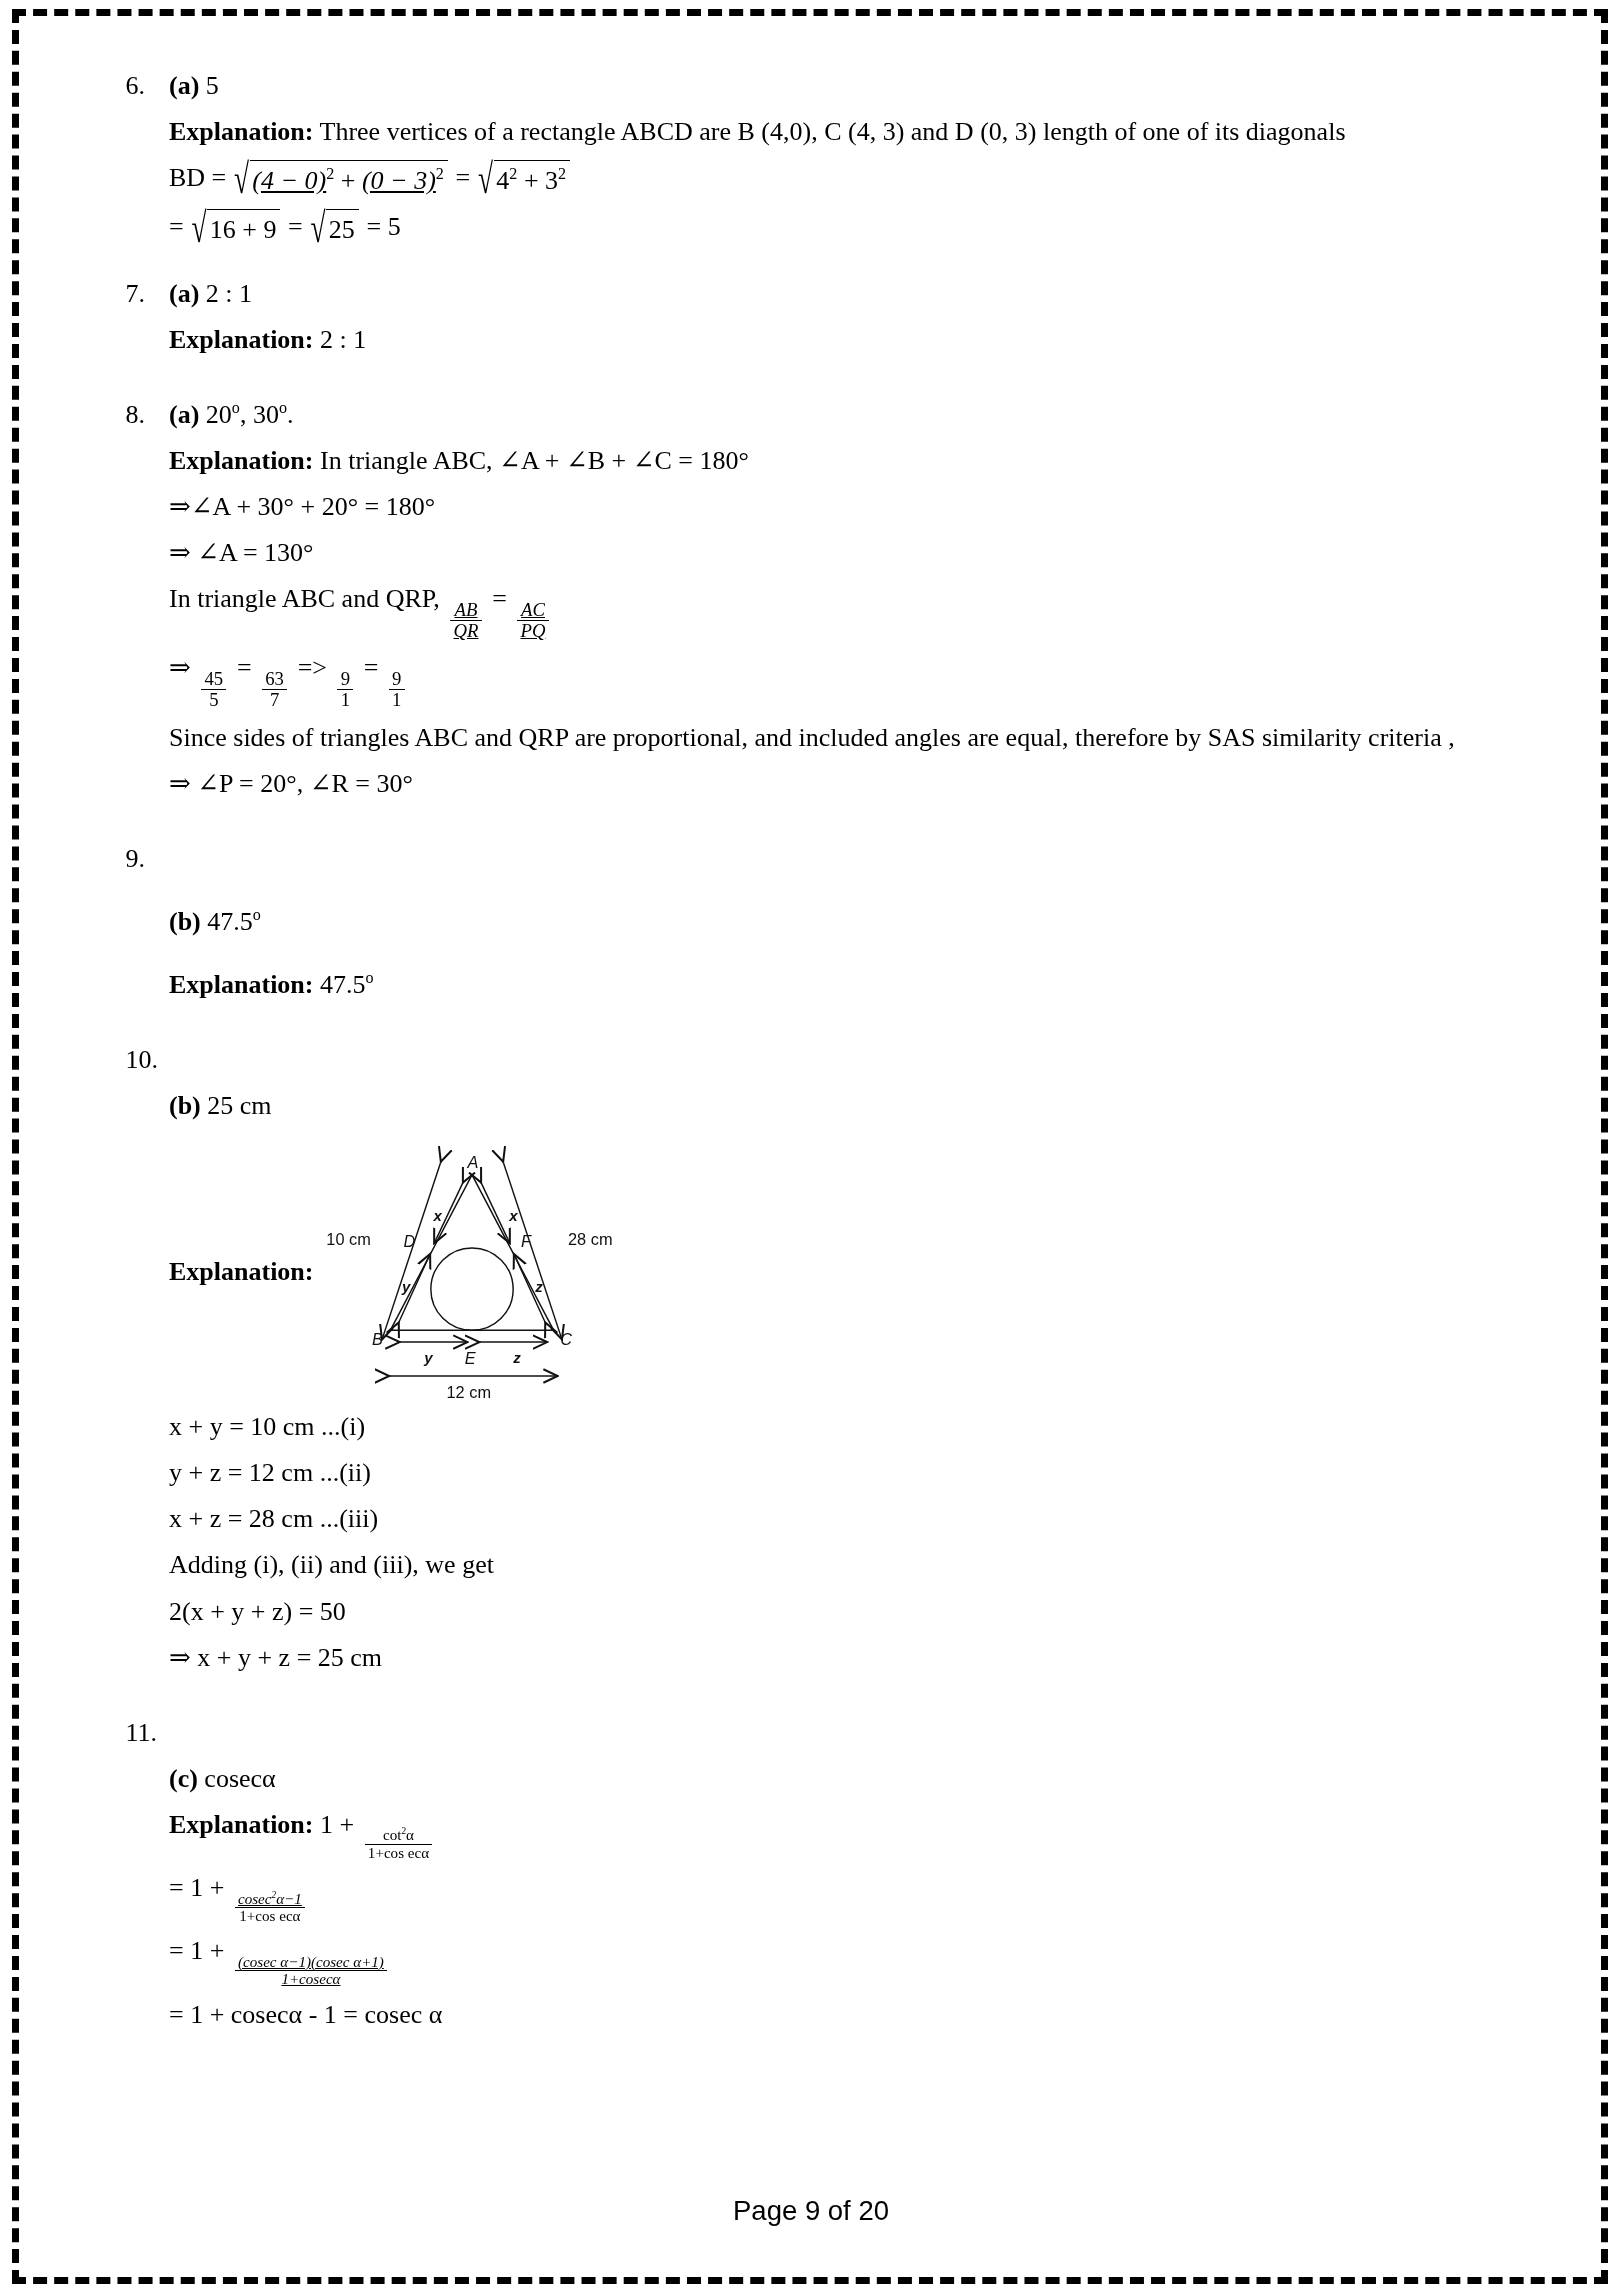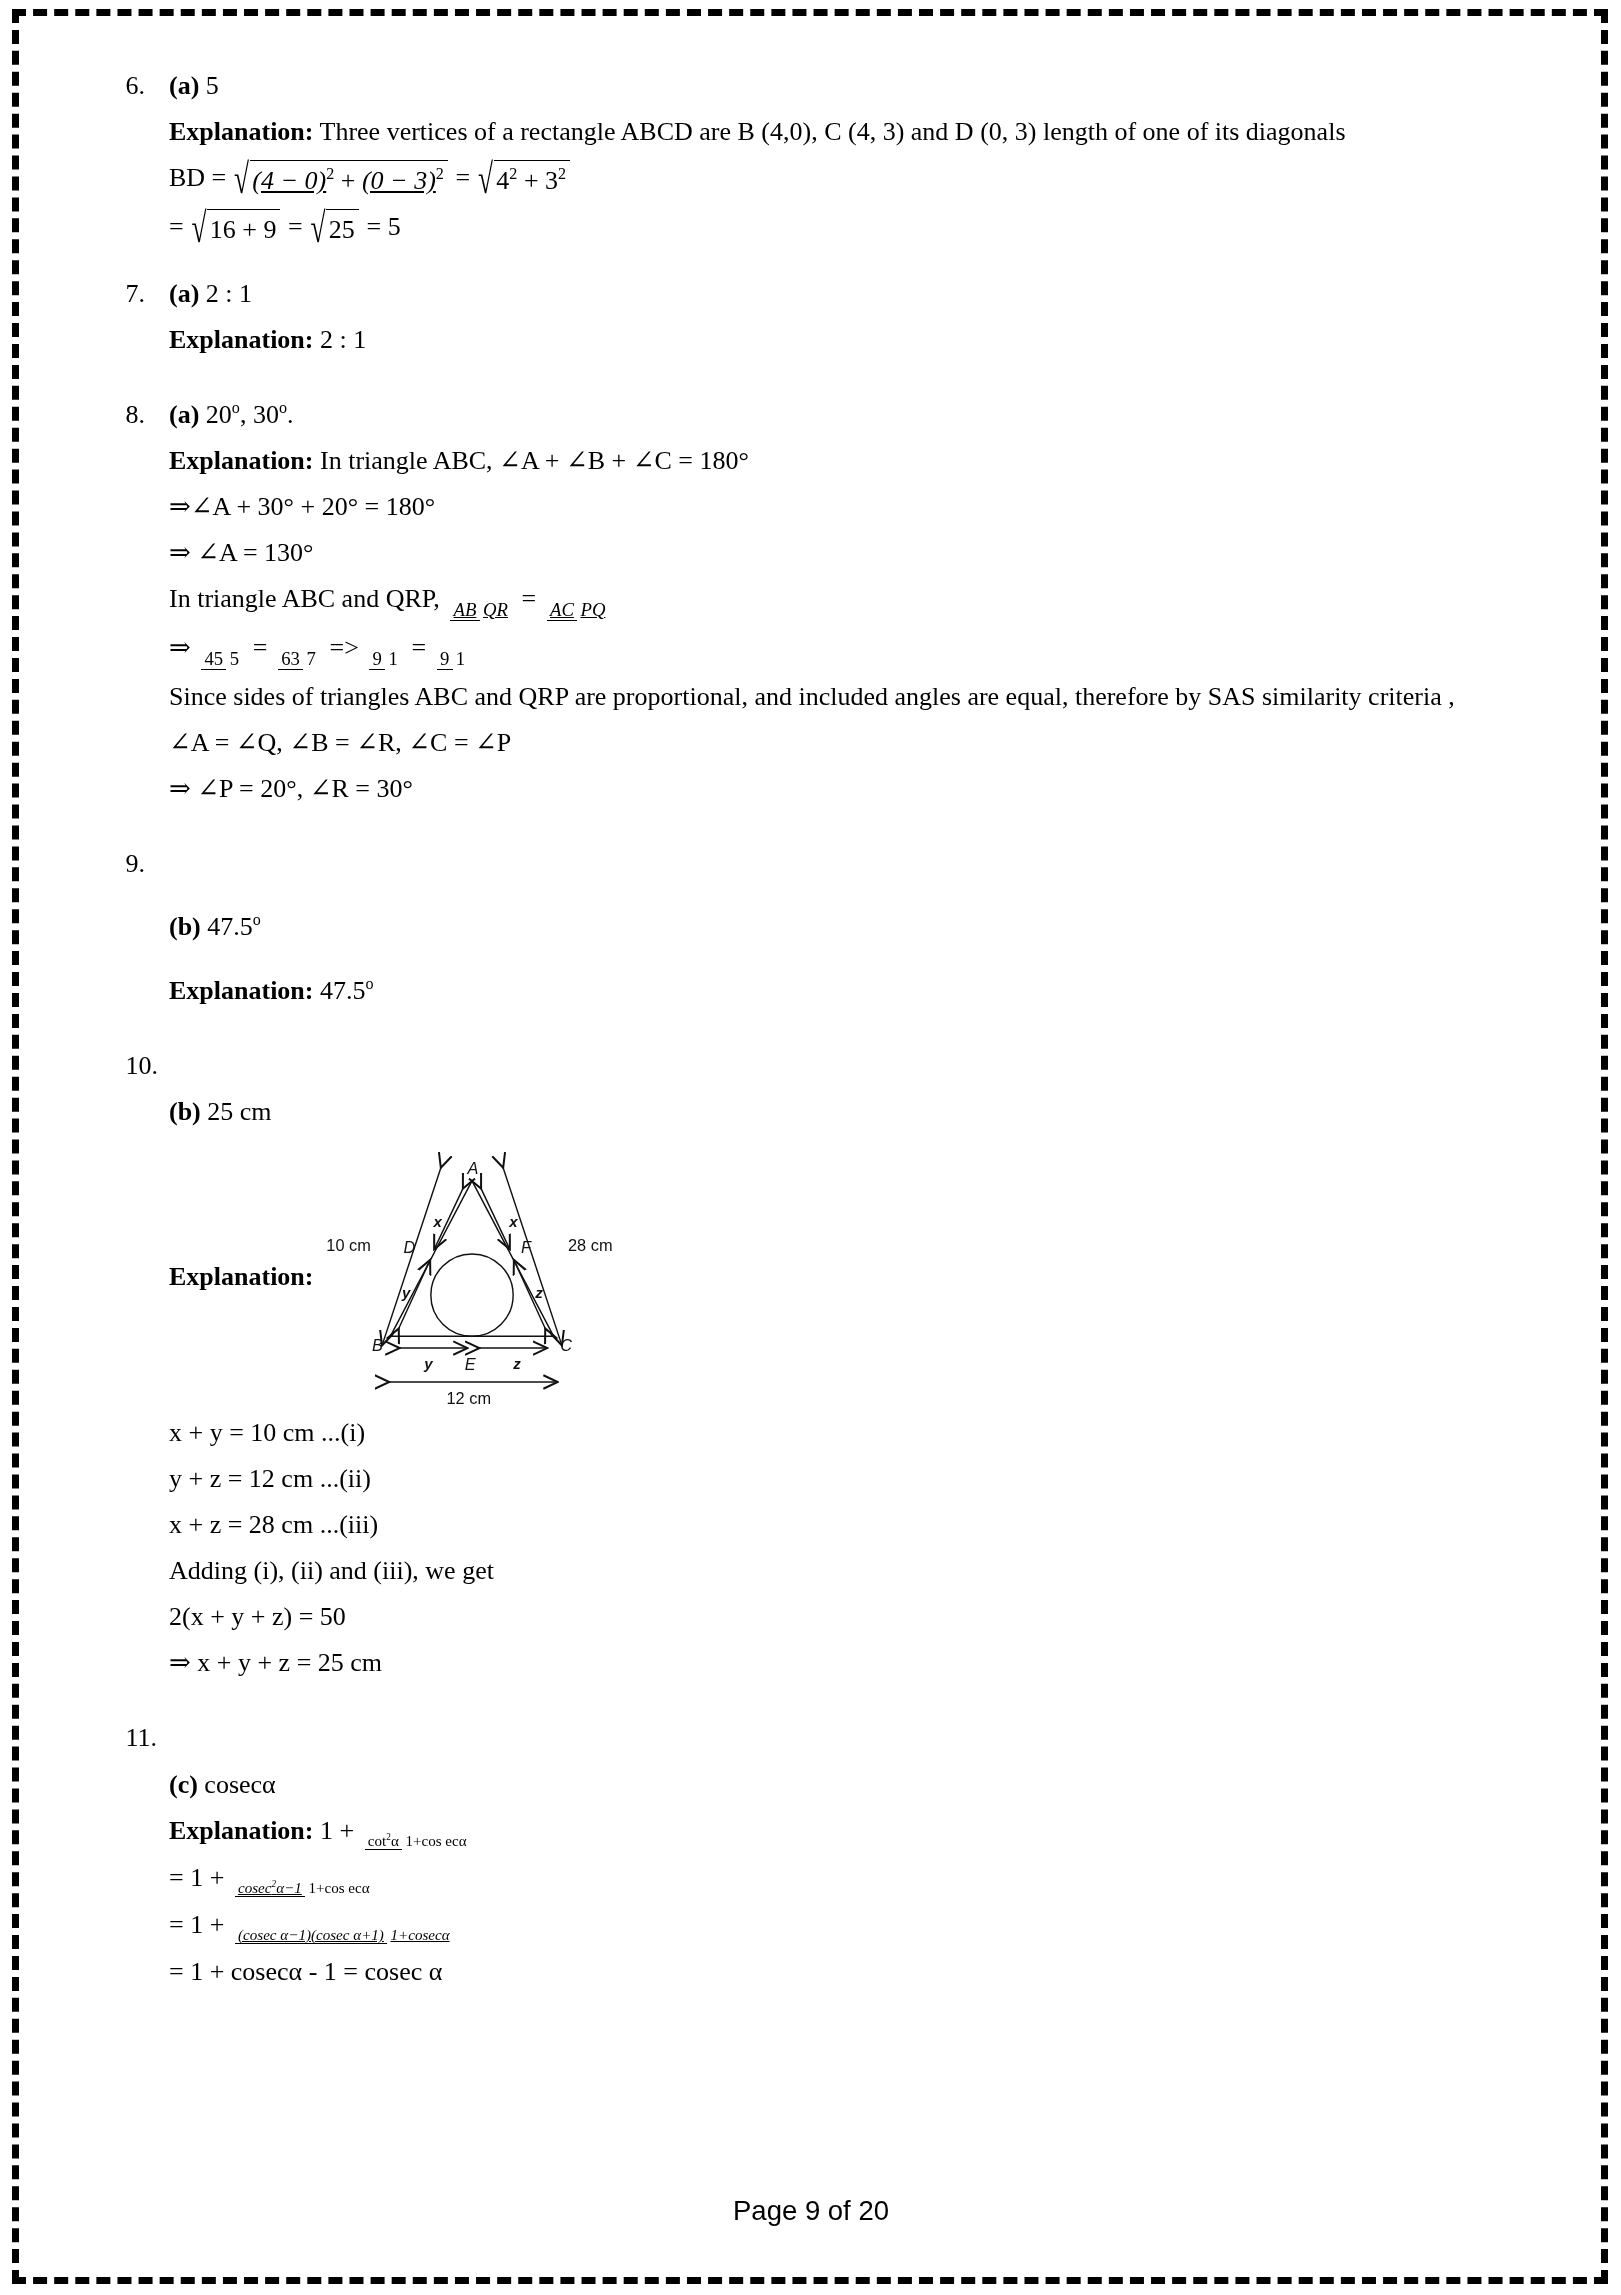--- a/index.html
+++ b/index.html
@@ -73,21 +73,21 @@
   sub.idx {
     font-size: 0.62em;
     vertical-align: sub;
     line-height: 0;
   }
 
   
   .mi { font-style: italic; font-family: "Liberation Serif", serif; text-decoration: underline; }
   .frac {
     display: inline-flex;
-    flex-direction: row;
+    flex-direction: column;
     vertical-align: -0.52em;
     text-align: center;
     margin: 0 3.9px;
     line-height: 1.08;
   }
   .frac > .num { border-bottom: 1.3px solid #000; padding: 0 3.3px; }
   .frac > .den { padding: 0 3.3px; }
   .frac.small { font-size: 0.72em; vertical-align: -0.46em; }
   .frac.tiny  { font-size: 0.58em; vertical-align: -0.5em; }
 
@@ -247,21 +247,20 @@
           <span class="num">9</span>
           <span class="den">1</span>
         </span>
         <span>=</span>
         <span class="frac small">
           <span class="num">9</span>
           <span class="den">1</span>
         </span>
       </div>
       <div class="line wrap">Since sides of triangles ABC and QRP are proportional, and included angles are equal, therefore by SAS similarity criteria ,</div>
-      <div class="line">∠A = ∠Q, ∠B = ∠R, ∠C = ∠P</div>
       <div class="line">⇒ ∠P = 20°, ∠R = 30°</div>
     </div>
   </div>
 
   <div class="gap-md"></div>
 
   <div class="qrow">
     <div class="qnum">9.</div>
     <div class="qbody">
       <div class="line">&nbsp;</div>

